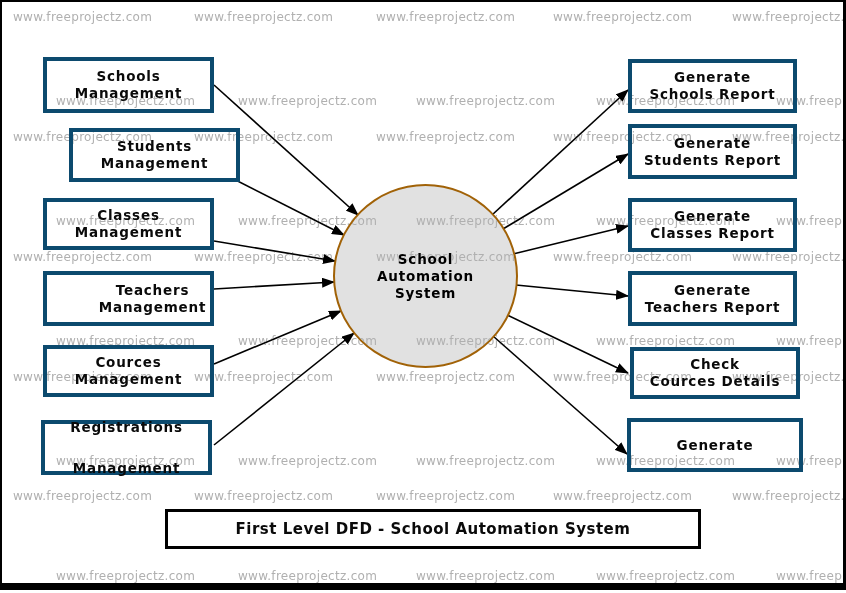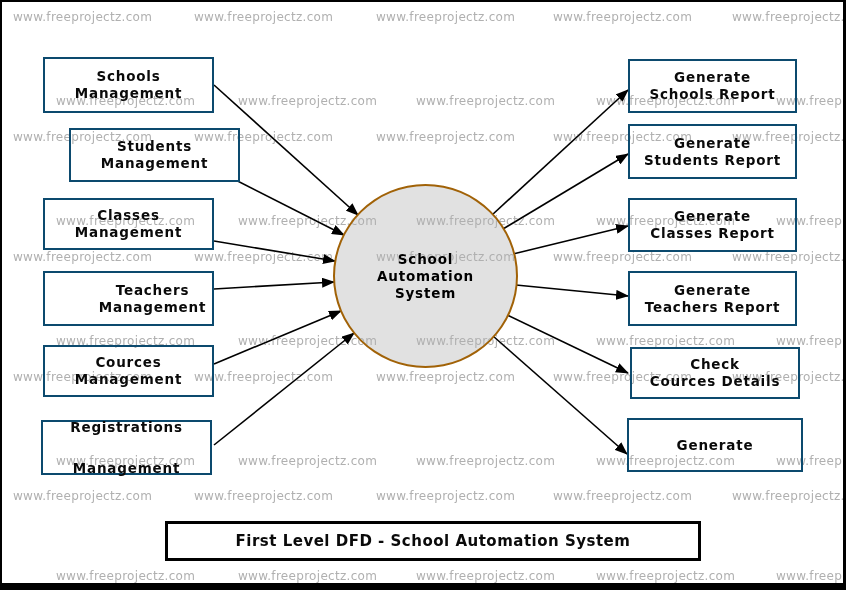--- a/index.html
+++ b/index.html
@@ -13,21 +13,21 @@
     border-bottom-width: 7px;
     background: #ffffff;
     overflow: hidden;
     font-family: "DejaVu Sans", "Liberation Sans", sans-serif;
   }
   .arrow-layer { position: absolute; left: 0; top: 0; z-index: 1; }
   .box {
     position: absolute;
     box-sizing: border-box;
     background: #ffffff;
-    border: 2px solid #0c4a6e;
+    border: 4px solid #0c4a6e;
     display: flex;
     flex-direction: column;
     align-items: center;
     justify-content: center;
     text-align: center;
     z-index: 2;
     font-weight: bold;
     font-size: 13.5px;
     letter-spacing: 0.8px;
     line-height: 17px;
@@ -49,21 +49,21 @@
     z-index: 2;
     font-weight: bold;
     font-size: 13.5px;
     letter-spacing: 0.8px;
     line-height: 17px;
     color: #000000;
   }
   .title-box {
     position: absolute;
     box-sizing: border-box;
-    left: 163px; top: 519px;
+    left: 163px; top: 507px;
     width: 536px; height: 40px;
     border: 3px solid #000;
     background: #ffffff;
     display: flex;
     align-items: center;
     justify-content: center;
     z-index: 2;
     font-weight: bold;
     font-size: 15px;
     letter-spacing: 0.5px;

